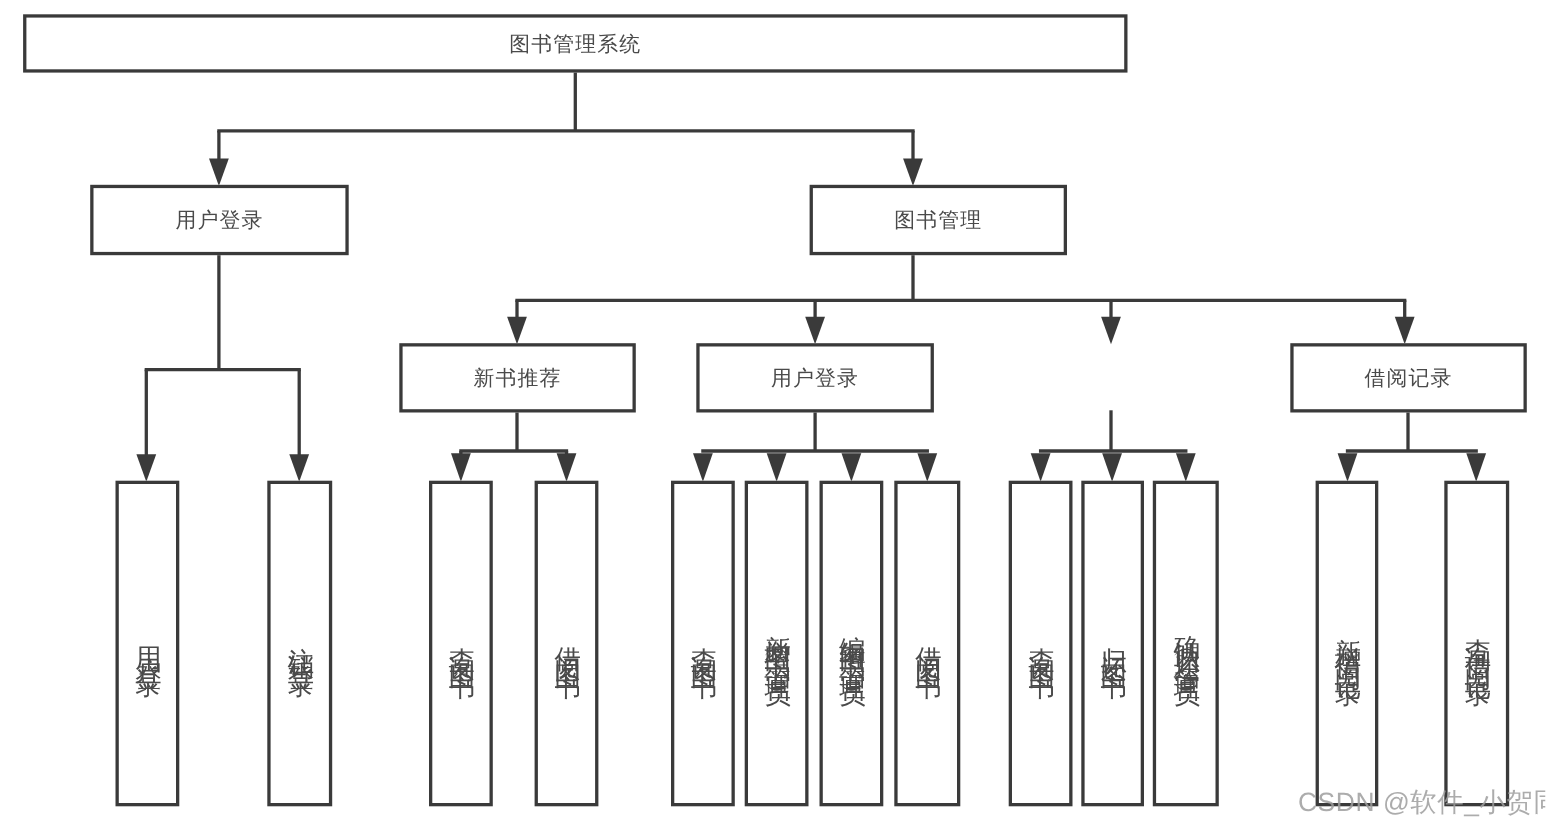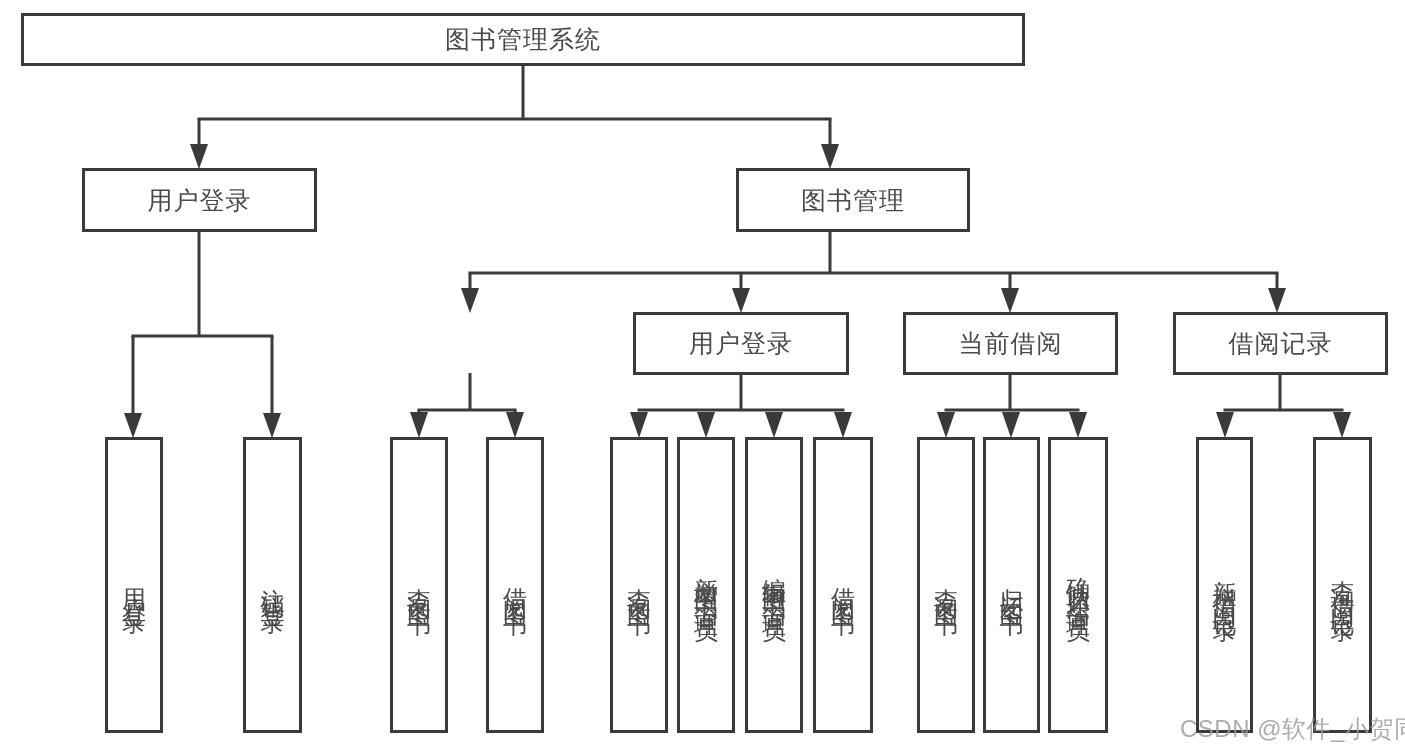--- a/index.html
+++ b/index.html
@@ -35,21 +35,21 @@
     box-sizing: border-box;
     background: #ffffff;
     border: 3px solid #3a3a3a;
     display: flex;
     align-items: center;
     justify-content: center;
     color: #4a4a4a;
     z-index: 1;
   }
   .h-node span {
-    font-size: 25px;
+    font-size: 19px;
     letter-spacing: 1px;
     white-space: nowrap;
   }
   .v-node span {
     writing-mode: vertical-rl;
     text-orientation: mixed;
     font-size: 24px;
     letter-spacing: 8px;
     line-height: 1;
     white-space: nowrap;
@@ -144,26 +144,26 @@
     <span>图书管理系统</span>
   </div>
 
   <div class="node h-node" style="left:82px; top:168px; width:235px; height:64px;">
     <span>用户登录</span>
   </div>
   <div class="node h-node" style="left:736px; top:168px; width:234px; height:64px;">
     <span>图书管理</span>
   </div>
 
+  <div class="node h-node" style="left:363px; top:312px; width:215px; height:63px;">
+    <span>新书推荐</span>
+  </div>
   <div class="node h-node" style="left:633px; top:312px; width:216px; height:63px;">
     <span>用户登录</span>
   </div>
-  <div class="node h-node" style="left:903px; top:312px; width:215px; height:63px;">
-    <span>当前借阅</span>
-  </div>
   <div class="node h-node" style="left:1173px; top:312px; width:215px; height:63px;">
     <span>借阅记录</span>
   </div>
 
   <div class="node v-node" style="left:105px; top:437px; width:58px; height:296px;">
     <span>用户登录</span>
   </div>
   <div class="node v-node" style="left:243px; top:437px; width:59px; height:296px;">
     <span>注销登录</span>
   </div>

